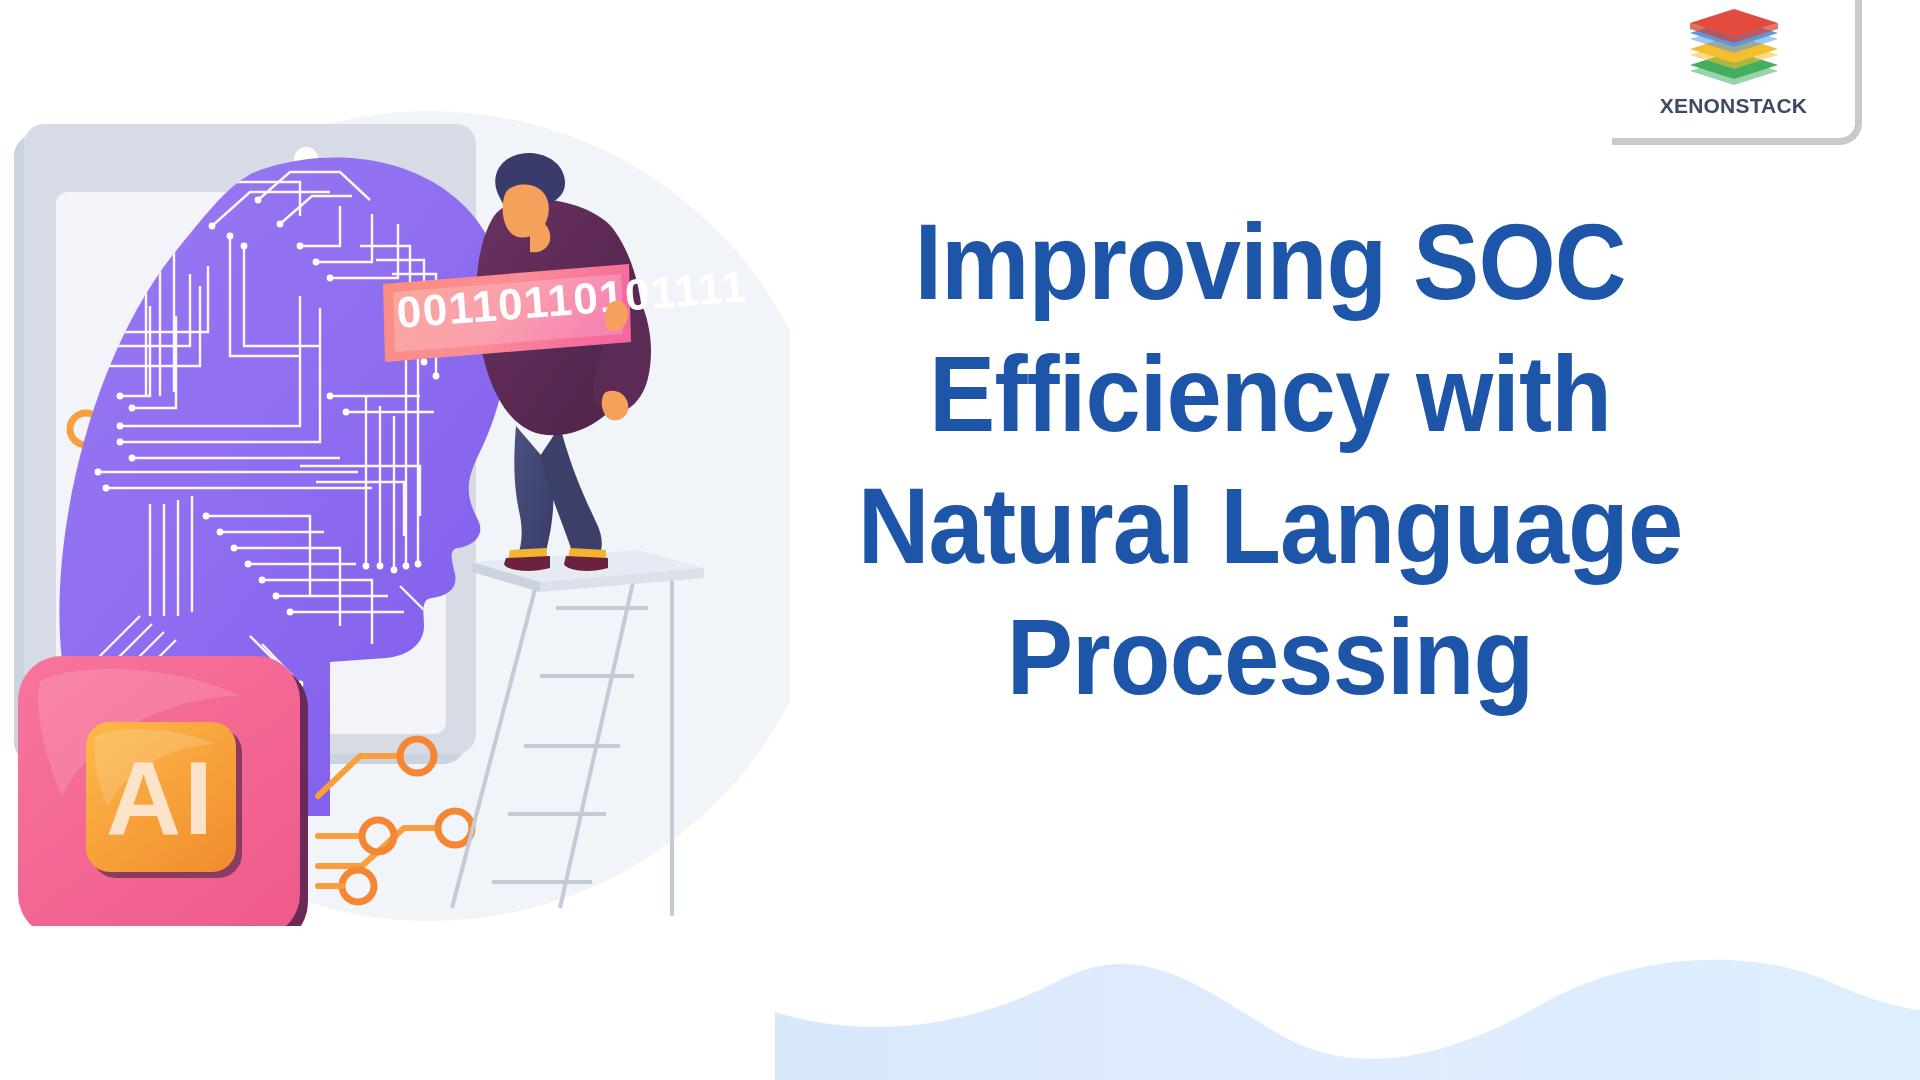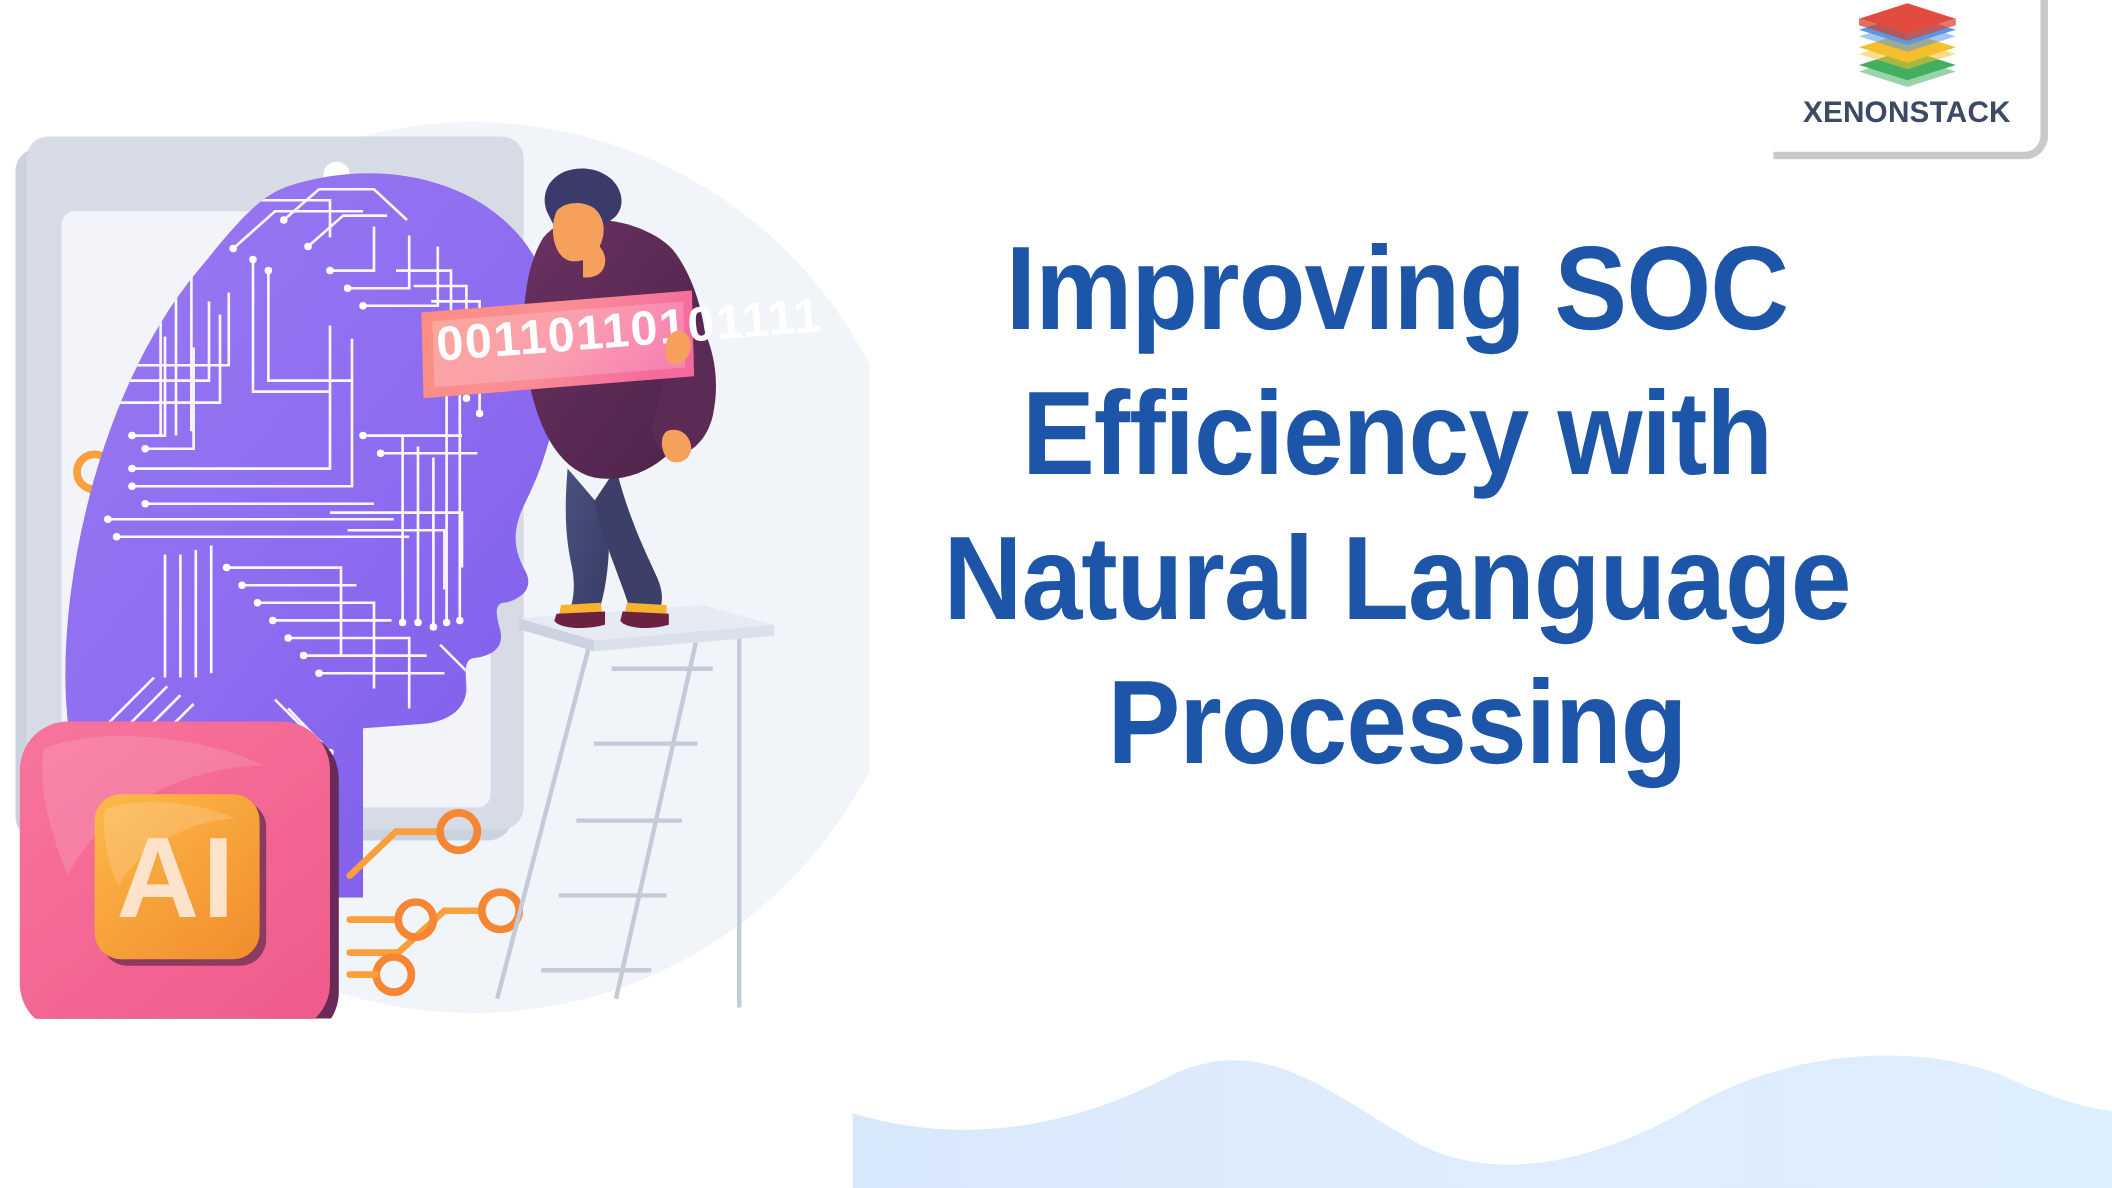--- a/index.html
+++ b/index.html
@@ -50,21 +50,21 @@
   .logo-mark {
     width: 100px;
     height: 88px;
     position: relative;
     margin-bottom: 2px;
   }
   .logo-mark svg { display:block; }
   .logo-word {
     font-family: "Liberation Sans", sans-serif;
     font-weight: bold;
-    font-size: 27px;
+    font-size: 21px;
     letter-spacing: 0.2px;
     color: #3d4a63;
     line-height: 1;
     text-align: center;
   }
 
   
   .headline {
     position: absolute;
     left: 640px;

